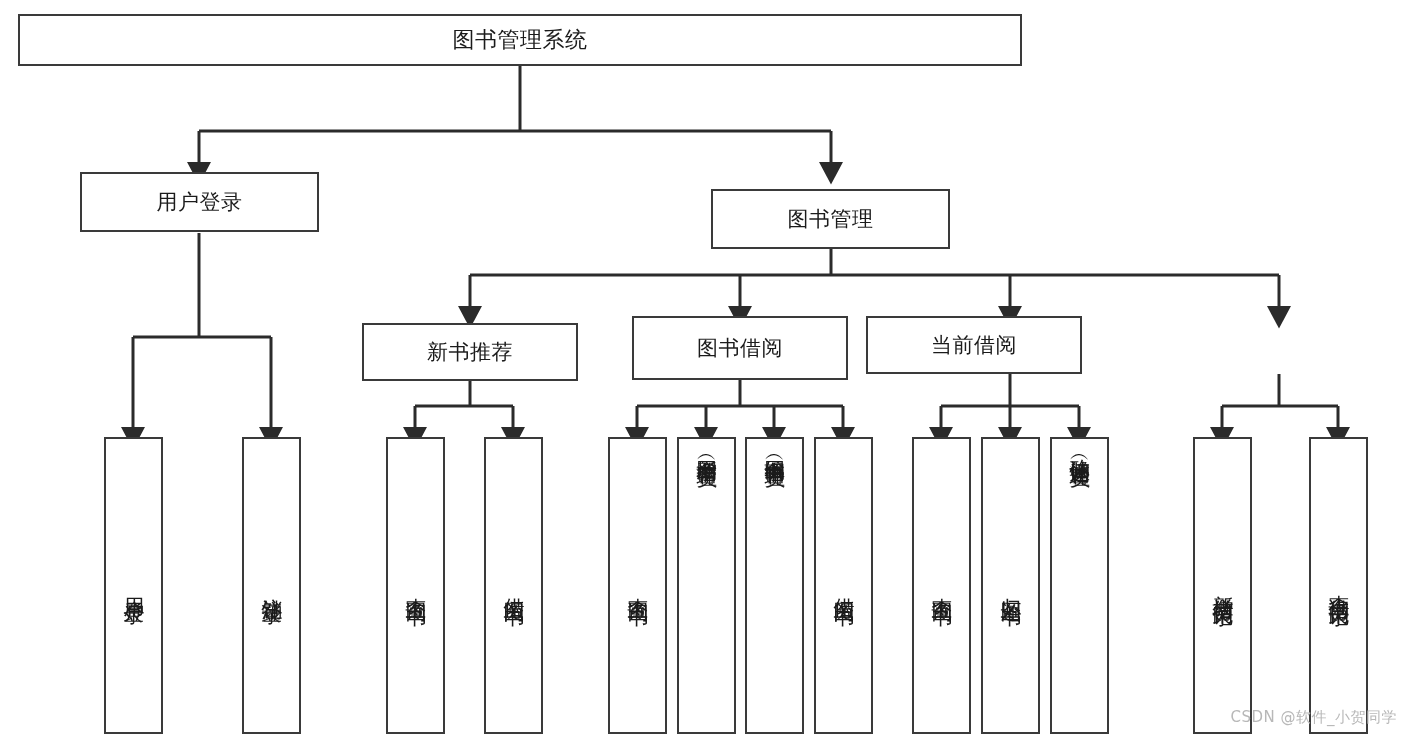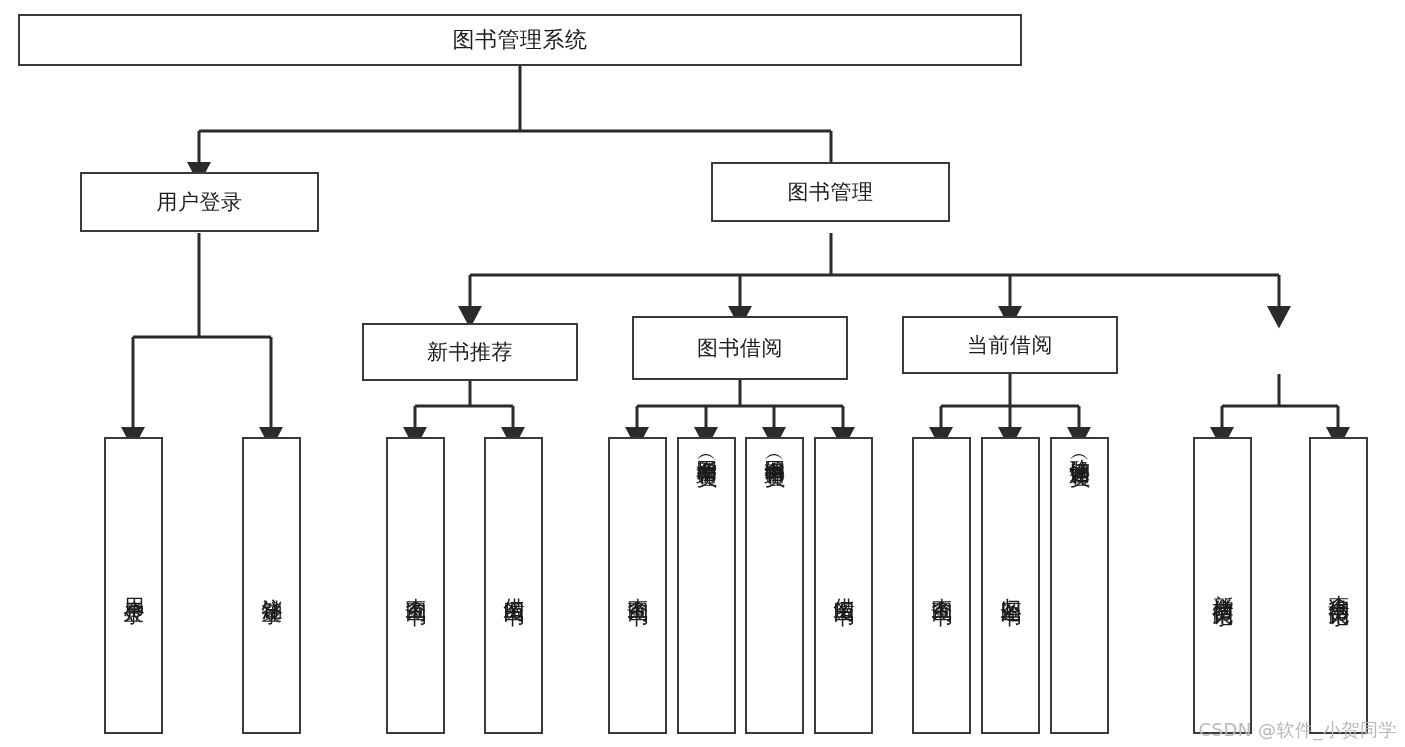--- a/index.html
+++ b/index.html
@@ -76,22 +76,22 @@
     letter-spacing: 1.2px;
   }
   
   .node.vert.centered {
     align-items: center;
     padding-top: 0;
   }
   #watermark {
     position: absolute;
     right: 8px;
-    bottom: 5px;
-    font-size: 18px;
+    bottom: 20px;
+    font-size: 15px;
     color: #b8b8b8;
     letter-spacing: 0.5px;
     z-index: 5;
     white-space: nowrap;
   }
 </style>
 </head>
 <body>
 
 <div id="diagram-root">
@@ -147,33 +147,33 @@
   </svg>
 
   <div class="node horiz root" style="left:18px; top:14px; width:1004px; height:52px;">
     <span class="node-label">图书管理系统</span>
   </div>
 
   <div class="node horiz" style="left:80px; top:172px; width:239px; height:60px;">
     <span class="node-label">用户登录</span>
   </div>
 
-  <div class="node horiz" style="left:711px; top:162px; width:239px; height:60px;">
+  <div class="node horiz" style="left:711px; top:189px; width:239px; height:60px;">
     <span class="node-label">图书管理</span>
   </div>
 
   <div class="node horiz" style="left:362px; top:323px; width:216px; height:58px;">
     <span class="node-label">新书推荐</span>
   </div>
 
   <div class="node horiz" style="left:632px; top:316px; width:216px; height:64px;">
     <span class="node-label">图书借阅</span>
   </div>
 
-  <div class="node horiz" style="left:902px; top:316px; width:216px; height:58px;">
+  <div class="node horiz" style="left:866px; top:316px; width:216px; height:58px;">
     <span class="node-label">当前借阅</span>
   </div>
 
 
   <div class="node vert centered" style="left:104px; top:437px; width:59px; height:297px;">
     <span class="node-label">用户登录</span>
   </div>
 
   <div class="node vert centered" style="left:242px; top:437px; width:59px; height:297px;">
     <span class="node-label">注销登录</span>

